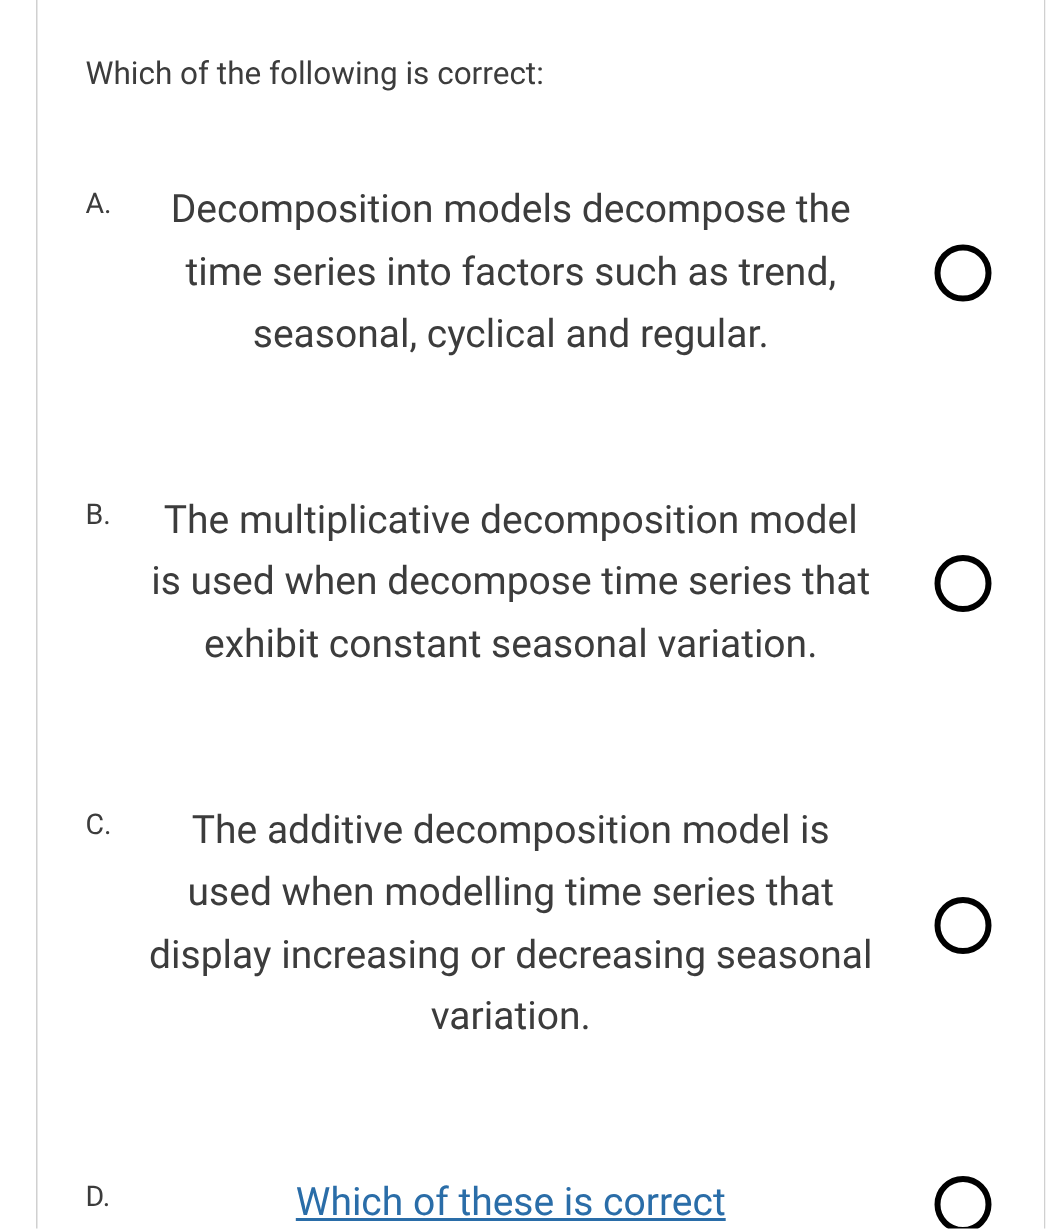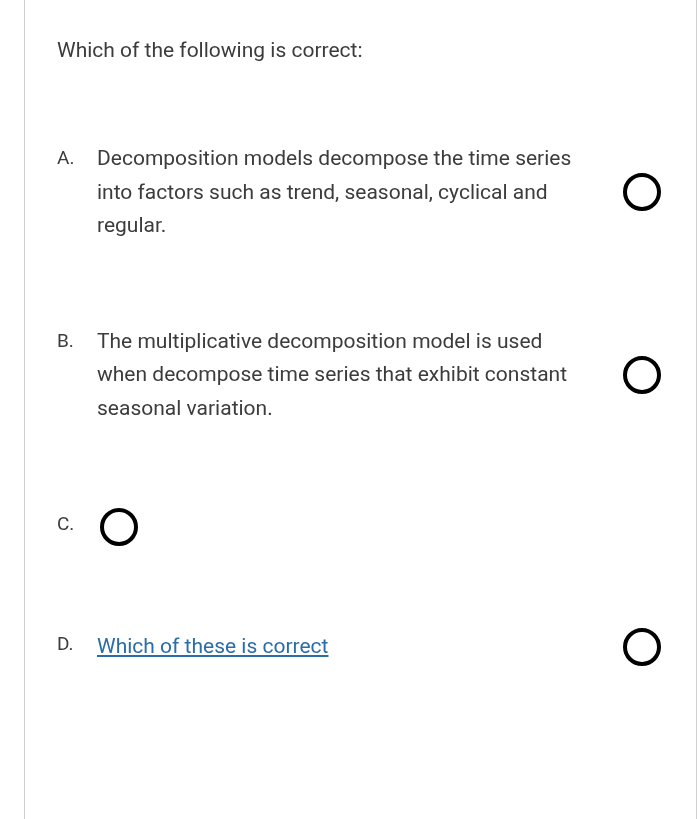--- a/index.html
+++ b/index.html
@@ -18,45 +18,46 @@
       border-left: 1px solid #d0d0d0;
       border-right: 1px solid #d0d0d0;
       min-height: 100%;
       padding: 38px 32px 0 32px;
       margin-left: 24px;
     }
     .question-text {
       font-size: 21px;
       color: #3c3c3c;
       font-weight: 400;
-      margin-bottom: 80px;
+      margin-bottom: 58px;
     }
     .options {
       display: flex;
       flex-direction: column;
       gap: 82px;
     }
     .option-row {
       display: flex;
       align-items: center;
       gap: 16px;
     }
     .option-letter {
       font-size: 19px;
       color: #3c3c3c;
       align-self: flex-start;
       min-width: 24px;
       padding-top: 4px;
     }
     .option-text {
-      font-size: 21px;
+      font-size: 26px;
       color: #3c3c3c;
       line-height: 1.6;
       flex: 1;
       padding-right: 20px;
+      text-align: center;
     }
     .option-text.link {
       color: #2a6da8;
       text-decoration: underline;
     }
     .radio-wrap {
       display: flex;
       align-items: center;
       justify-content: center;
       min-width: 44px;
@@ -89,20 +90,21 @@
     <div class="option-row">
       <div class="option-letter">B.</div>
       <div class="option-text"> The multiplicative decomposition model is used when decompose time series that exhibit constant seasonal variation.</div>
       <div class="radio-wrap">
         <div class="radio"></div>
       </div>
     </div>
 
     <div class="option-row">
       <div class="option-letter">C.</div>
+      <div class="option-text">The additive decomposition model is used when modelling time series that display increasing or decreasing seasonal variation.</div>
       <div class="radio-wrap">
         <div class="radio"></div>
       </div>
     </div>
 
     <div class="option-row">
       <div class="option-letter">D.</div>
       <div class="option-text link">Which of these is correct</div>
       <div class="radio-wrap">
         <div class="radio"></div>

